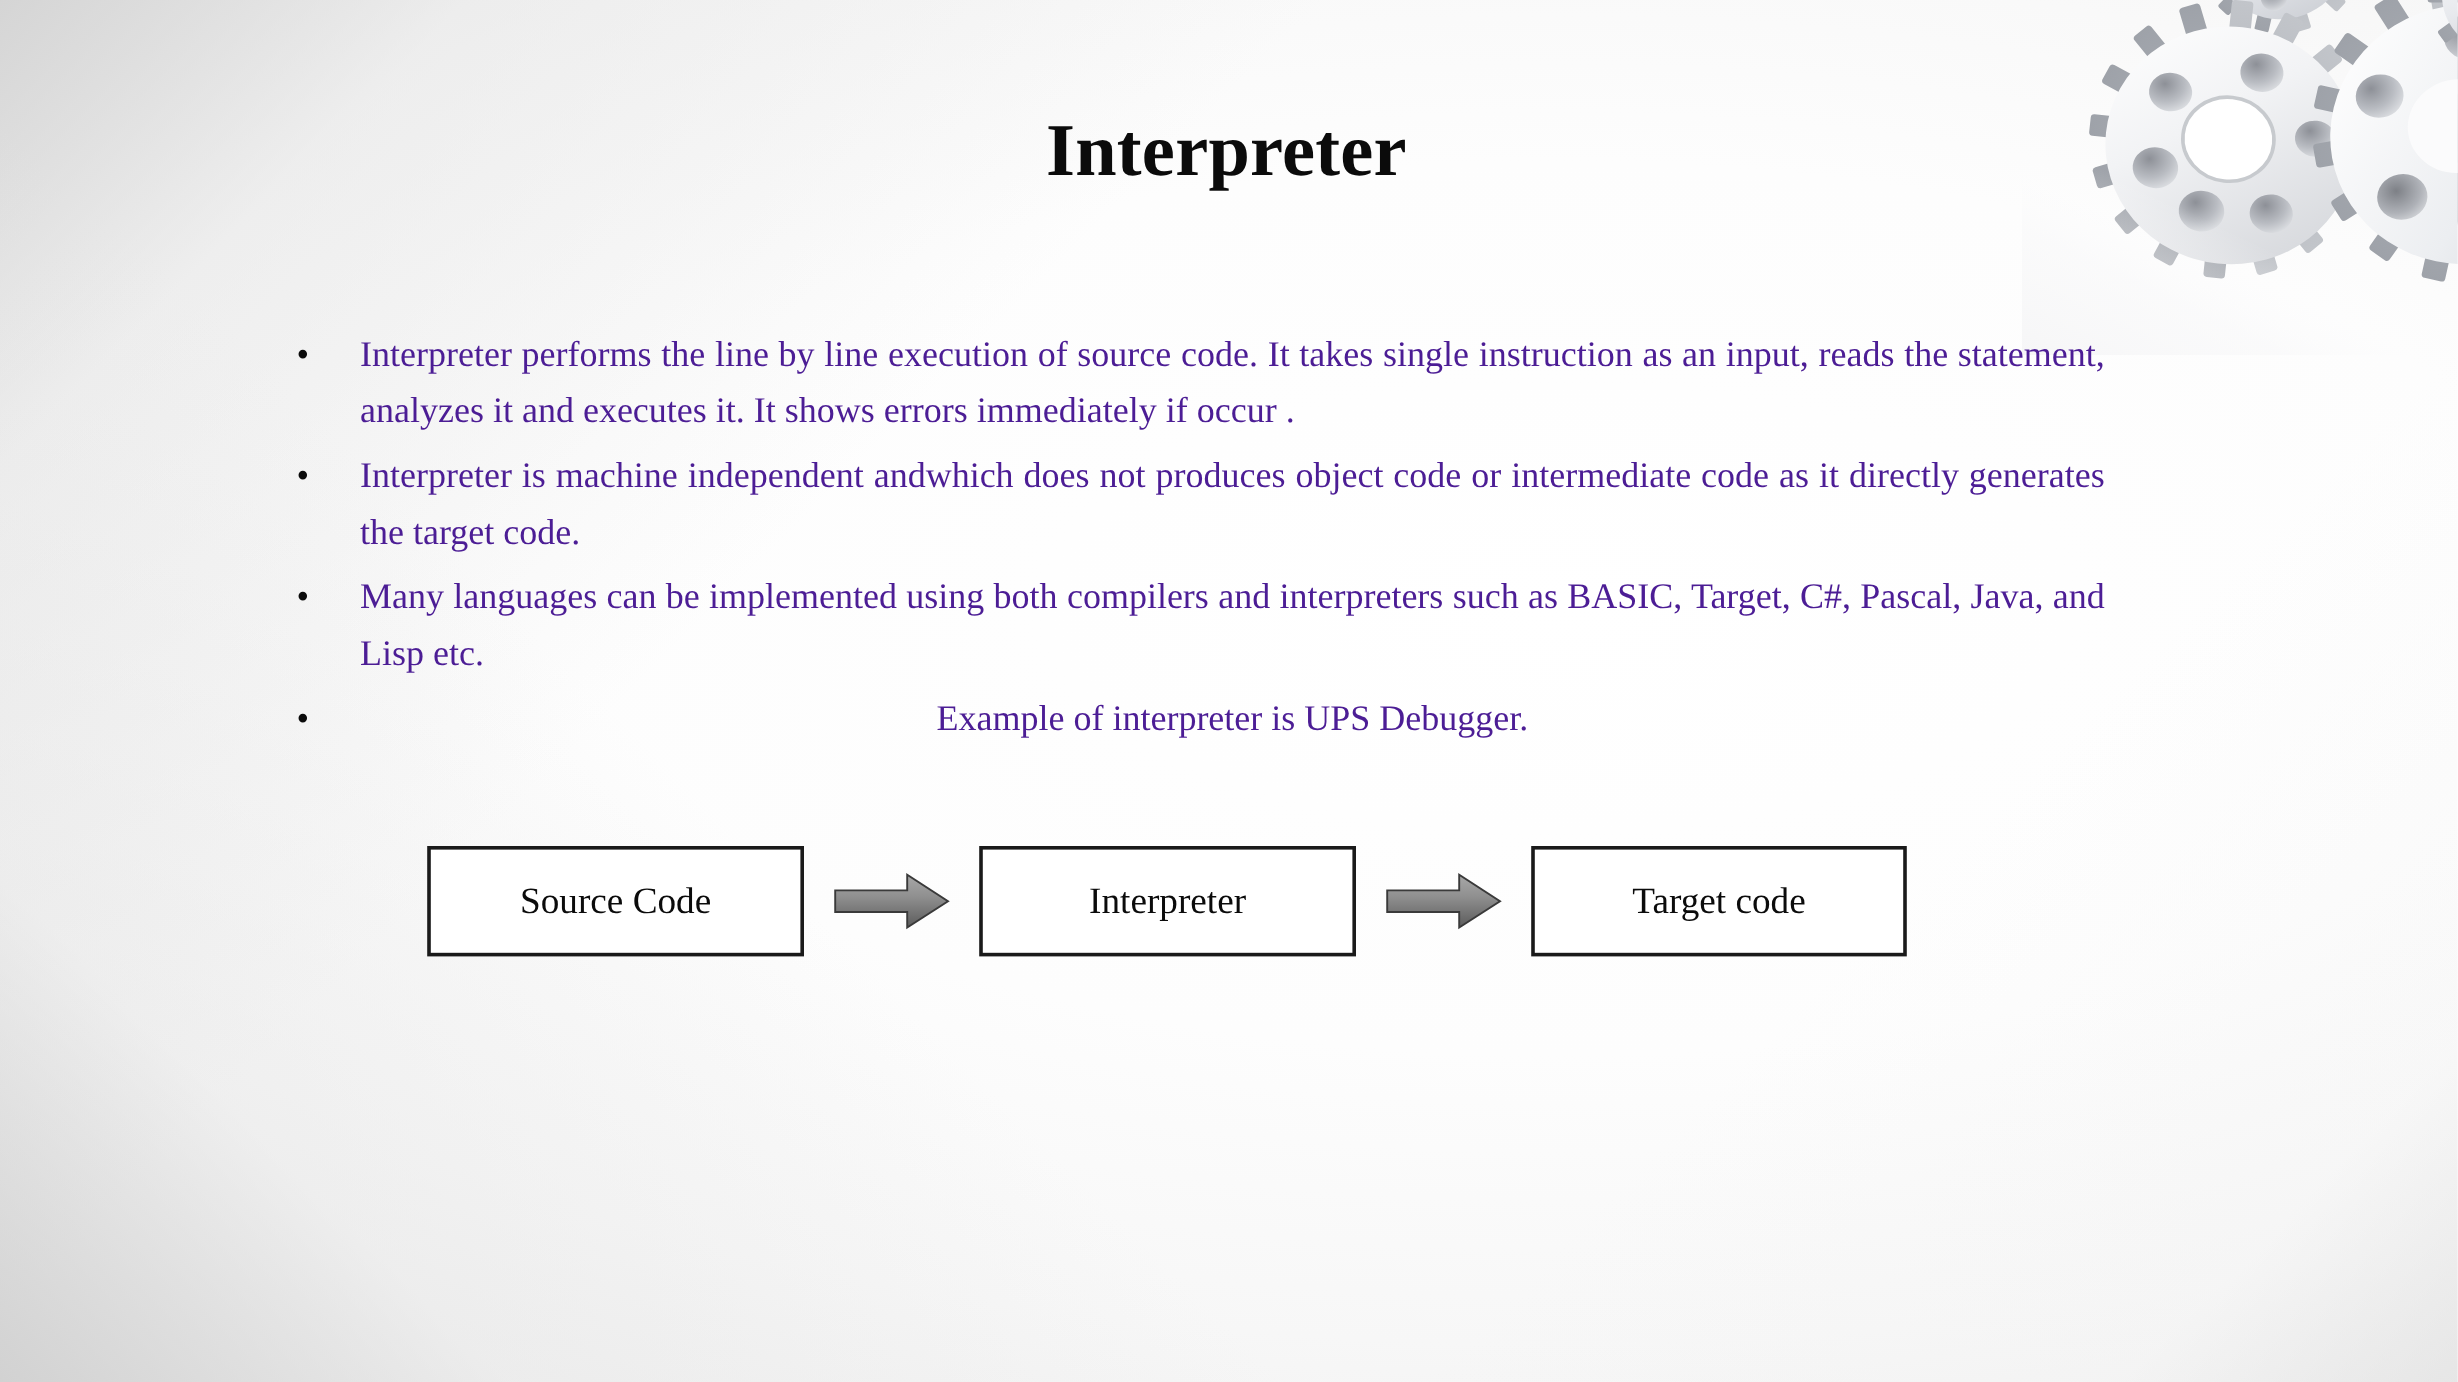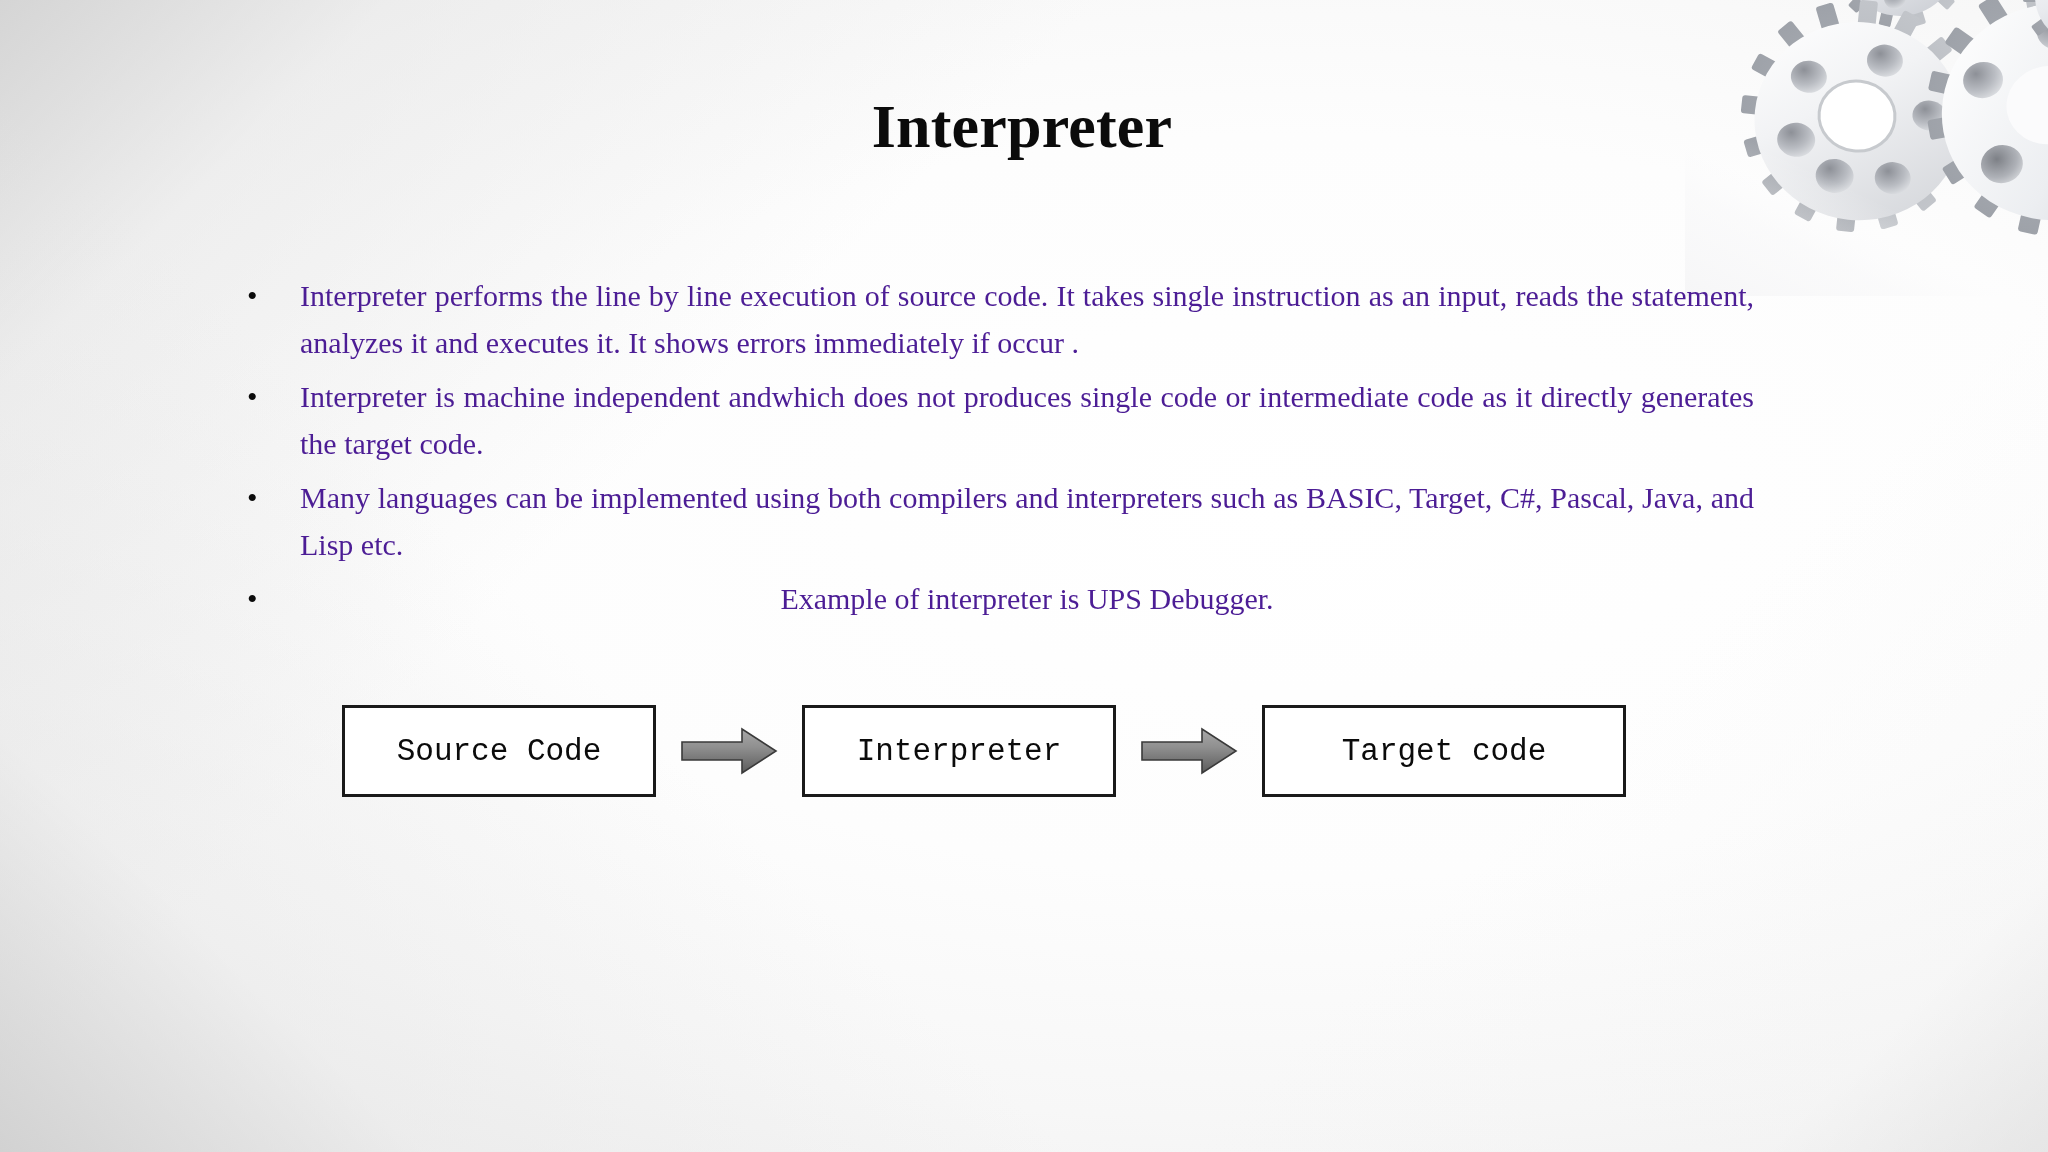--- a/index.html
+++ b/index.html
@@ -108,41 +108,40 @@
   .bullet-text.justified {
     text-align-last: left;
   }
   .bullet-text.plain {
     text-align: center;
   }
 
   
   .diagram {
     position: absolute;
-    left: 342px;
+    left: 356px;
     top: 705px;
     display: flex;
     align-items: center;
-    font-family: Liberation Mono, monospace;
   }
   .flow-box {
     border: 3px solid #1a1a1a;
     background: #ffffff;
     height: 92px;
     display: flex;
     align-items: center;
     justify-content: center;
     box-sizing: border-box;
     font-size: 31px;
     color: #0b0b0b;
     background-clip: padding-box;
   }
   .flow-box.box-source  { width: 314px; }
   .flow-box.box-mid     { width: 314px; }
-  .flow-box.box-target  { width: 364px; text-align: right; }
+  .flow-box.box-target  { width: 313px; text-align: right; }
   .arrow-wrap {
     width: 146px;
     height: 92px;
     display: flex;
     align-items: center;
     justify-content: center;
   }
   .arrow-svg { display: block; }
 </style>
 </head>
@@ -296,21 +295,21 @@
 
   <div class="body">
 
     <div class="bullet-row">
       <div class="bullet-marker">•</div>
       <div class="bullet-text justified">Interpreter performs the line by line execution of source code. It takes single instruction as an input, reads the statement, analyzes it and executes it. It shows errors immediately if occur .</div>
     </div>
 
     <div class="bullet-row">
       <div class="bullet-marker">•</div>
-      <div class="bullet-text justified">Interpreter is machine independent andwhich does not produces single code or intermediate code as it directly generates the target code.</div>
+      <div class="bullet-text justified">Interpreter is machine independent andwhich does not produces object code or intermediate code as it directly generates the target code.</div>
     </div>
 
     <div class="bullet-row">
       <div class="bullet-marker">•</div>
       <div class="bullet-text justified">Many languages can be implemented using both compilers and interpreters such as BASIC, Target, C#, Pascal, Java, and Lisp etc.</div>
     </div>
 
     <div class="bullet-row">
       <div class="bullet-marker">•</div>
       <div class="bullet-text plain">Example of interpreter is UPS Debugger.</div>

